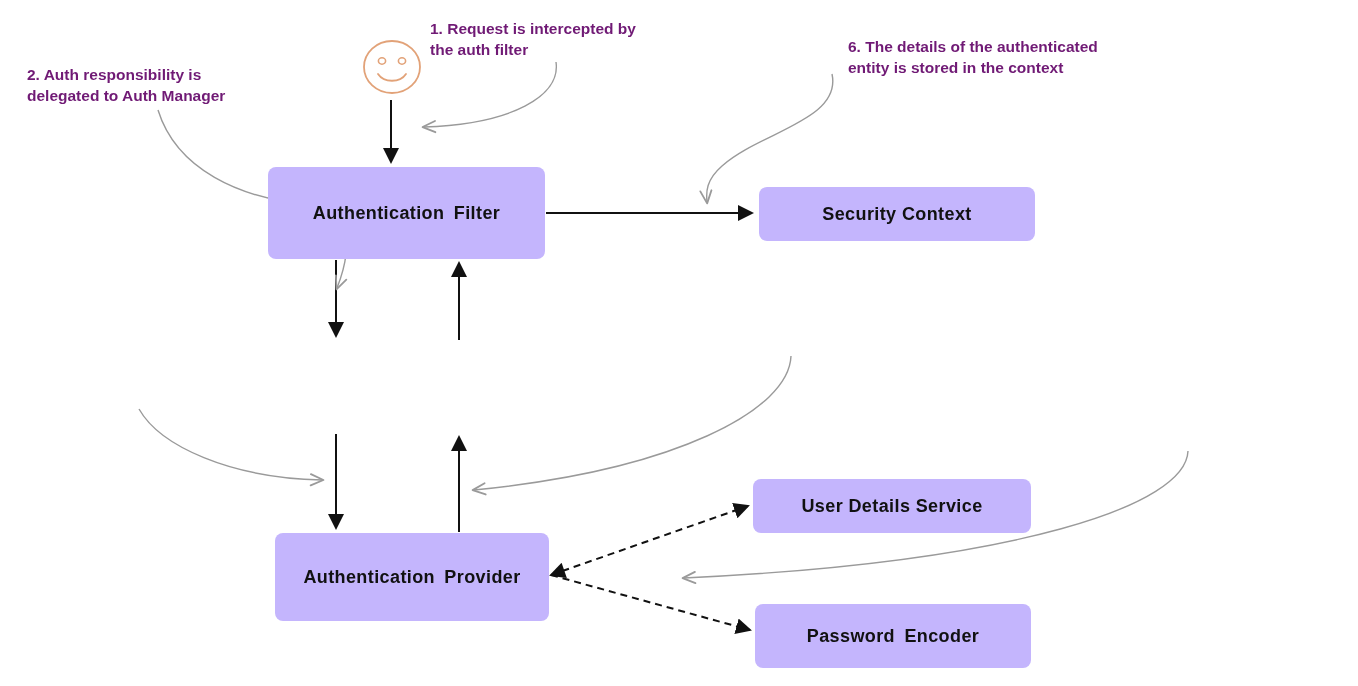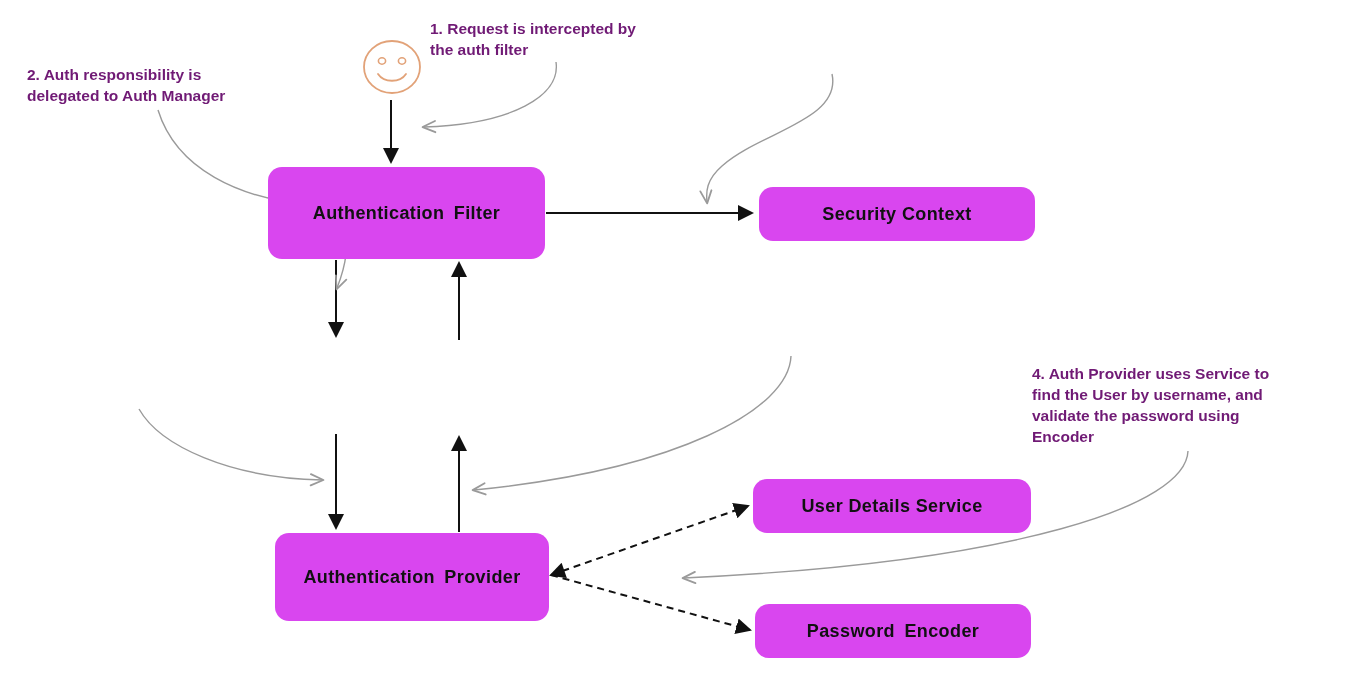--- a/index.html
+++ b/index.html
@@ -18,22 +18,22 @@
   }
   #wires {
     position: absolute;
     left: 0;
     top: 0;
     width: 1358px;
     height: 686px;
   }
   .node {
     position: absolute;
-    background: #d946ef;
-    border-radius: 14px;
+    background: #c4b5fd;
+    border-radius: 8px;
     display: flex;
     align-items: center;
     justify-content: center;
     box-sizing: border-box;
   }
   .node-label {
     font-family: "Liberation Sans", sans-serif;
     font-weight: bold;
     font-size: 18px;
     color: #111111;
@@ -51,21 +51,21 @@
     line-height: 21px;
     color: #701a75;
     white-space: pre-line;
   }
   
   #node-auth-filter   { left: 268px; top: 167px; width: 277px; height: 92px; }
   #node-security-ctx  { left: 759px; top: 187px; width: 276px; height: 54px; }
   #node-auth-manager  { left: 268px; top: 341px; width: 276px; height: 92px; }
   #node-auth-provider { left: 275px; top: 533px; width: 274px; height: 88px; }
   #node-user-details  { left: 753px; top: 479px; width: 278px; height: 54px; }
-  #node-pw-encoder    { left: 755px; top: 604px; width: 276px; height: 54px; }
+  #node-pw-encoder    { left: 755px; top: 604px; width: 276px; height: 64px; }
 
   
   #note-1 { left: 430px; top: 18px;  width: 260px; }
   #note-2 { left: 27px;  top: 64px;  width: 260px; }
   #note-3 { left: 19px;  top: 342px; width: 180px; }
   #note-4 { left: 1032px;top: 363px; width: 290px; }
   #note-5 { left: 665px; top: 314px; width: 300px; }
   #note-6 { left: 848px; top: 36px;  width: 310px; }
 
   #avatar { position: absolute; left: 361px; top: 36px; width: 62px; height: 62px; }
@@ -148,20 +148,18 @@
     <span class="node-label spaced">Password  Encoder</span>
   </div>
 
   <div class="note" id="note-1">1. Request is intercepted by
 the auth filter</div>
 
   <div class="note" id="note-2">2. Auth responsibility is
 delegated to Auth Manager</div>
 
 
-  <div class="note" id="note-4">4. Auth Provider uses Service to
-find the User by username, and
-validate the password using
-Encoder</div>
 
 
+  <div class="note" id="note-6">6. The details of the authenticated
+entity is stored in the context</div>
 
 </div>
 
 </body></html>

